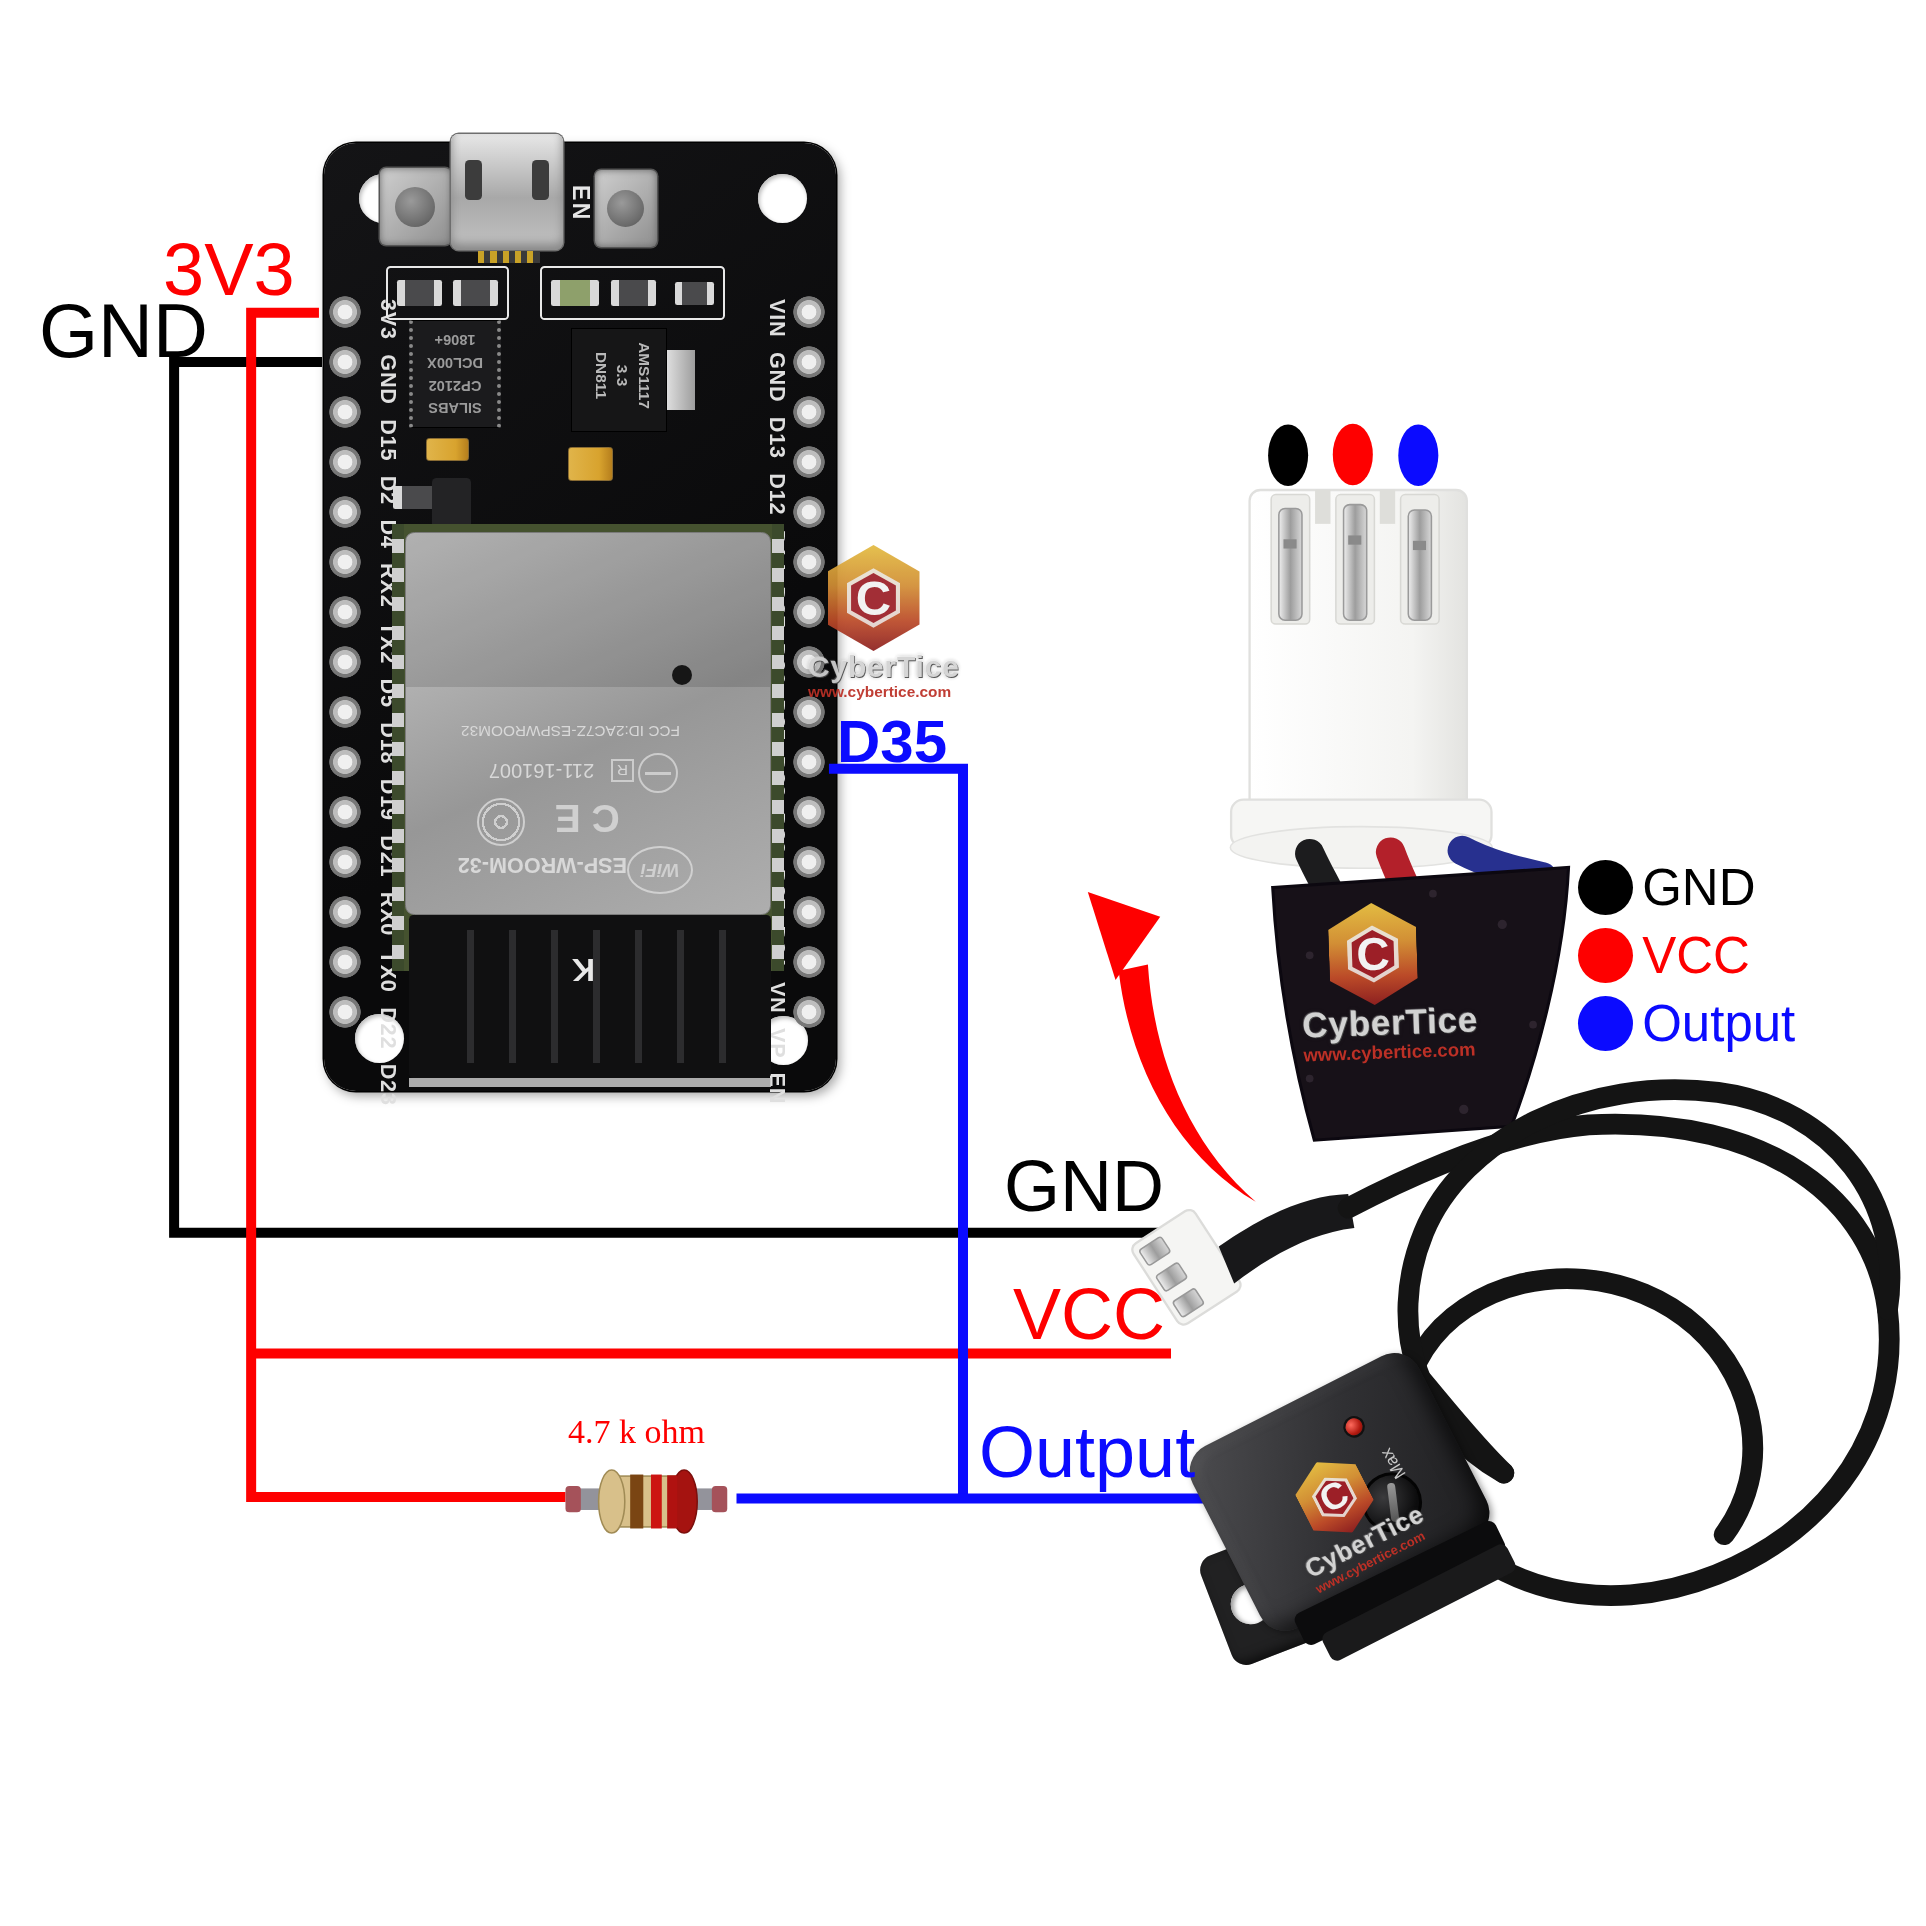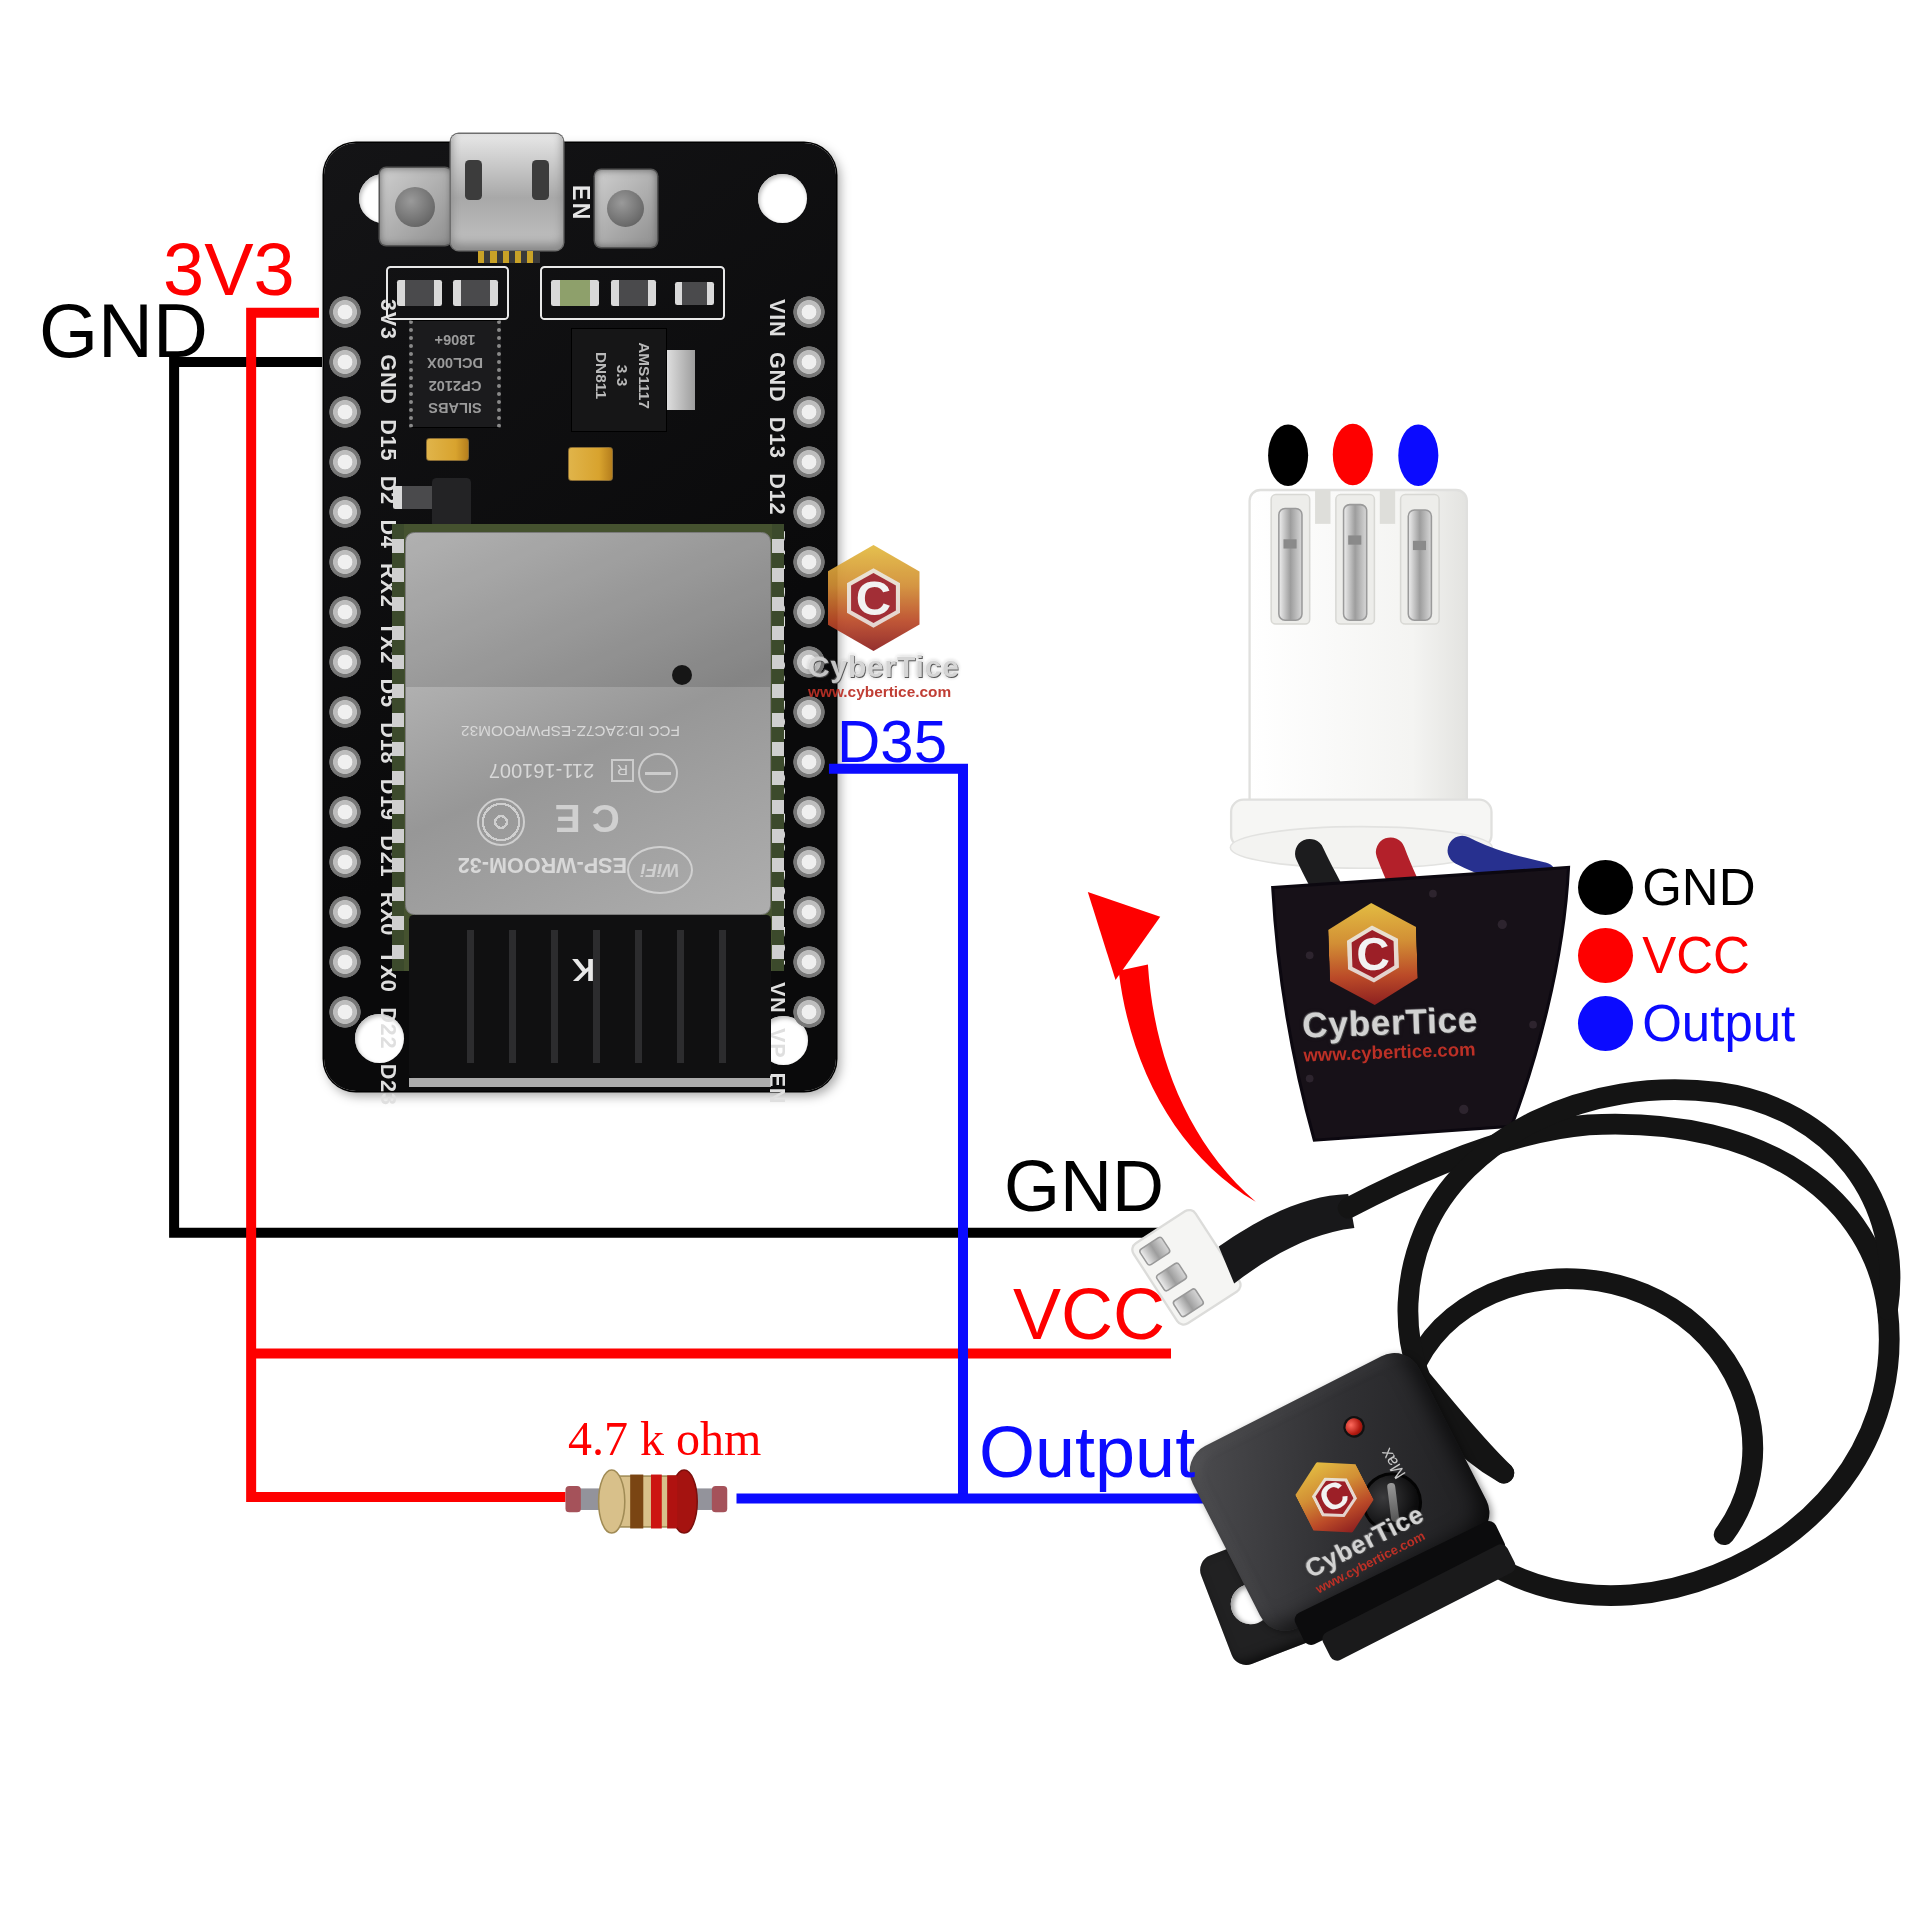--- a/index.html
+++ b/index.html
@@ -2,28 +2,28 @@
 <html style="font-size:12.3px"><head>
 <meta charset="utf-8">
 <style>
   html,body{margin:0;padding:0;background:#888;}
   #canvas{position:relative;width:1926px;height:1926px;background:#ffffff;overflow:hidden;
           font-family:"Liberation Sans",sans-serif;}
   #canvas *{box-sizing:border-box;}
   svg{position:absolute;left:0;top:0;z-index:2;}
 
   
-  .biglbl{position:absolute;z-index:5;font-weight:normal;line-height:1;white-space:nowrap;}
+  .biglbl{position:absolute;z-index:5;font-weight:bold;line-height:1;white-space:nowrap;}
   .lbl-3v3{left:163px;top:233px;font-size:74px;color:#fe0000;font-weight:normal;}
   .lbl-gndtop{left:39px;top:293px;font-size:76px;color:#000;font-weight:normal;}
   .lbl-d35{left:837px;top:712px;font-size:60px;color:#0b0bff;}
   .lbl-gndmid{left:1004px;top:1150px;font-size:72px;color:#000;font-weight:normal;}
   .lbl-vccmid{left:1013px;top:1278px;font-size:72px;color:#fe0000;font-weight:normal;}
   .lbl-outmid{left:979px;top:1416px;font-size:72px;color:#0b0bff;font-weight:normal;}
-  .lbl-res{left:568px;top:1415px;font-size:48px;color:#fe0000;font-family:"Liberation Serif",serif;font-weight:normal;}
+  .lbl-res{left:568px;top:1415px;font-size:34px;color:#fe0000;font-family:"Liberation Serif",serif;font-weight:normal;}
 
   
   .legend{position:absolute;left:1578px;top:860px;z-index:5;display:flex;flex-direction:column;gap:13px;}
   .legrow{display:flex;align-items:center;gap:9.2px;height:55px;}
   .dot{width:55px;height:55px;border-radius:50%;}
   .d-k{background:#000;} .d-r{background:#fe0000;} .d-b{background:#0b0bff;}
   .leglbl{font-size:51px;line-height:55px;white-space:nowrap;}
   .t-k{color:#000;} .t-r{color:#fe0000;} .t-b{color:#0b0bff;}
 
   

